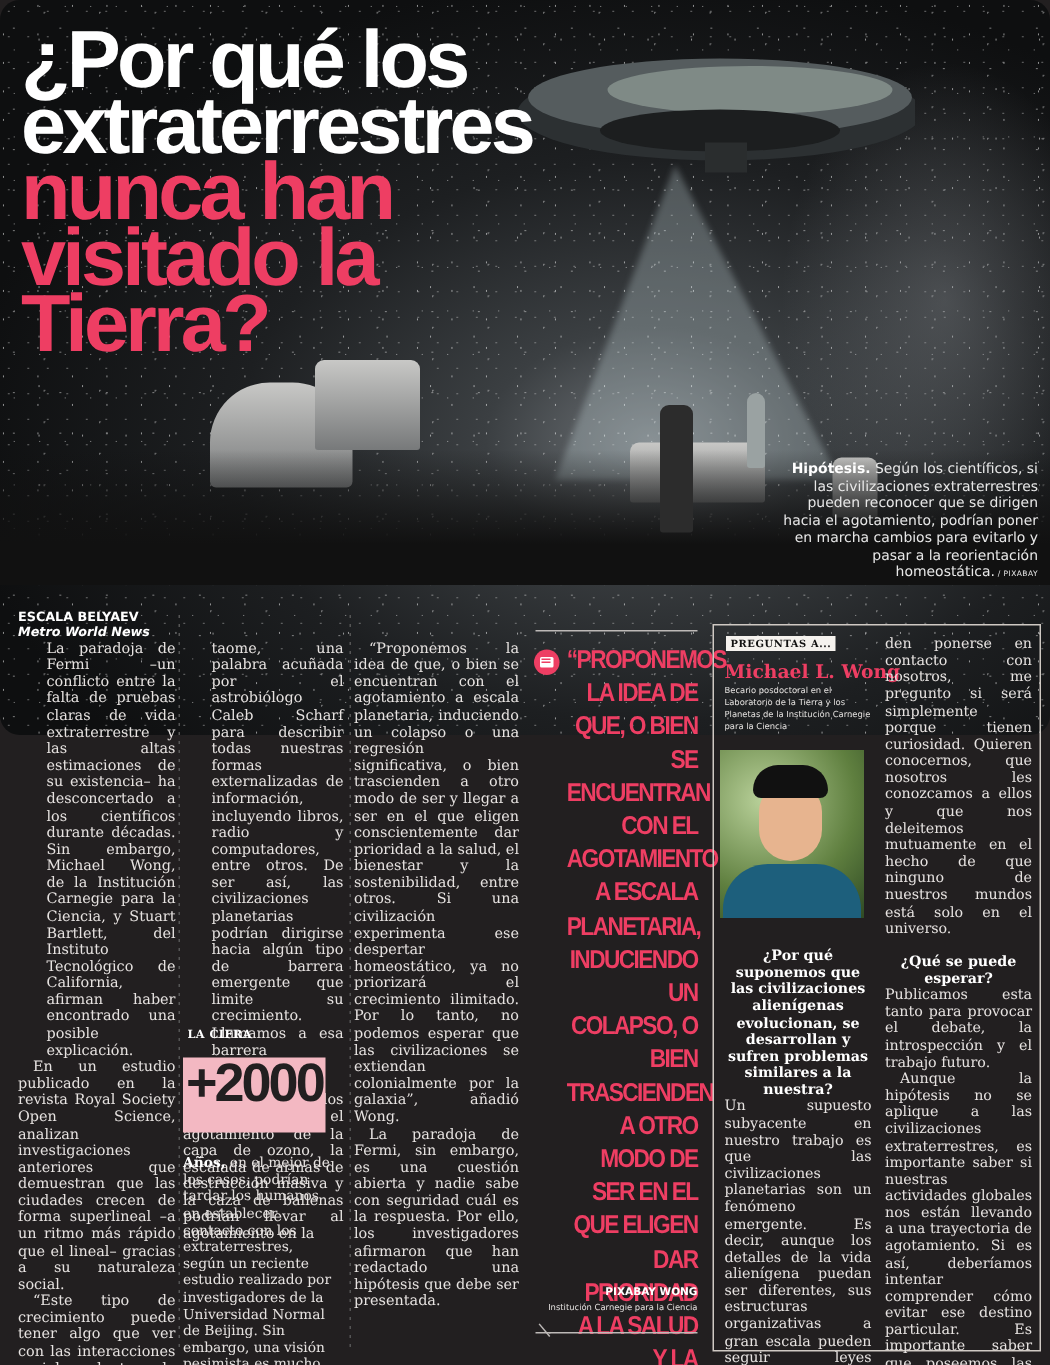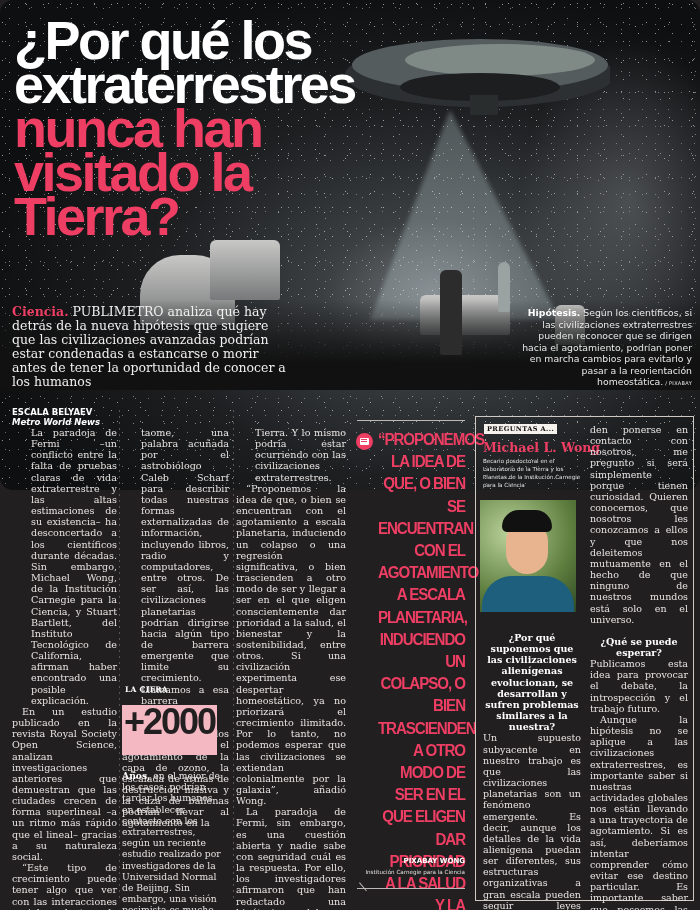--- a/index.html
+++ b/index.html
@@ -114,23 +114,20 @@
   <div class="figure" style="left:498px;top:262px;width:12px;height:50px;background:#9aa2a2;"></div>
 
   <h1 class="headline">
     <span class="w">¿Por qué los</span>
     <span class="w">extraterrestres</span>
     <span class="r">nunca han</span>
     <span class="r">visitado la</span>
     <span class="r">Tierra?</span>
   </h1>
 
-  <p class="dek">
-    <span class="lbl">Ciencia.</span><span> PUBLIMETRO analiza qué hay detrás de la nueva hipótesis que sugiere que las civilizaciones avanzadas podrían estar condenadas a estancarse o morir antes de tener la oportunidad de conocer a los humanos</span>
-  </p>
 
   <p class="caption">
     <span class="lbl">Hipótesis.</span><span> Según los científicos, si las civilizaciones extraterrestres pueden reconocer que se dirigen hacia el agotamiento, podrían poner en marcha cambios para evitarlo y pasar a la reorientación homeostática.</span><span class="credit"> / PIXABAY</span>
   </p>
 </section>
 
 <div class="col" style="left:12px;width:105px;">
   <div class="byline">ESCALA BELYAEV</div>
   <div class="byline sub">Metro World News</div>
   <p class="first">La paradoja de Fermi –un conflicto entre la falta de pruebas claras de vida extraterrestre y las altas estimaciones de su existencia– ha desconcertado a los científicos durante décadas. Sin embargo, Michael Wong, de la Institución Carnegie para la Ciencia, y Stuart Bartlett, del Instituto Tecnológico de California, afirman haber encontrado una posible explicación.</p>
@@ -145,21 +142,20 @@
 </div>
 <div class="rule-v" style="left:233px;"></div>
 
 <div class="cifra-label">LA CIFRA</div>
 <div class="cifra-num">+2000</div>
 <p class="cifra-text">
   <b>Años,</b><span> en el mejor de los casos, podrían tardar los humanos en establecer contacto con los extraterrestres, según un reciente estudio realizado por investigadores de la Universidad Normal de Beijing. Sin embargo, una visión pesimista es mucho más larga: 400.000 años</span>
 </p>
 
 <div class="col" style="left:236px;width:110px;top:427px;">
-  <p class="first">Tierra. Y lo mismo podría estar ocurriendo con las civilizaciones extraterrestres.</p>
   <p>“Proponemos la idea de que, o bien se encuentran con el agotamiento a escala planetaria, induciendo un colapso o una regresión significativa, o bien trascienden a otro modo de ser y llegar a ser en el que eligen conscientemente dar prioridad a la salud, el bienestar y la sostenibilidad, entre otros. Si una civilización experimenta ese despertar homeostático, ya no priorizará el crecimiento ilimitado. Por lo tanto, no podemos esperar que las civilizaciones se extiendan colonialmente por la galaxia”, añadió Wong.</p>
   <p>La paradoja de Fermi, sin embargo, es una cuestión abierta y nadie sabe con seguridad cuál es la respuesta. Por ello, los investigadores afirmaron que han redactado una hipótesis que debe ser presentada.</p>
 
 </div>
 
 <div class="quote-rule-top"></div>
 <div class="quote-icon"></div>
 <div class="quote-text">“PROPONEMOS LA IDEA DE QUE, O BIEN SE ENCUENTRAN CON EL AGOTAMIENTO A ESCALA PLANETARIA, INDUCIENDO UN COLAPSO, O BIEN TRASCIENDEN A OTRO MODO DE SER EN EL QUE ELIGEN DAR PRIORIDAD A LA SALUD Y LA SOSTENIBILIDAD, ENTRE OTROS”</div>
 <div class="quote-author">PIXABAY WONG</div>
 <div class="quote-inst">Institución Carnegie para la Ciencia</div>
@@ -179,16 +175,16 @@
 
 <div class="int-col" style="left:483px;top:632px;width:98px;">
   <span class="q">¿Por qué suponemos que las civilizaciones alienígenas evolucionan, se desarrollan y sufren problemas similares a la nuestra?</span>
   <p class="first">Un supuesto subyacente en nuestro trabajo es que las civilizaciones planetarias son un fenómeno emergente. Es decir, aunque los detalles de la vida alienígena puedan ser diferentes, sus estructuras organizativas a gran escala pueden seguir leyes similares.</p>
 
 </div>
 
 <div class="int-col" style="left:590px;top:424px;width:98px;">
   <p class="first">den ponerse en contacto con nosotros, me pregunto si será simplemente porque tienen curiosidad. Quieren conocernos, que nosotros les conozcamos a ellos y que nos deleitemos mutuamente en el hecho de que ninguno de nuestros mundos está solo en el universo.</p>
   <span class="q" style="margin-top:11px;">¿Qué se puede esperar?</span>
-  <p class="first">Publicamos esta idea para provocar el debate, la introspección y el trabajo futuro.</p>
+  <p class="first">Publicamos esta tanto para provocar el debate, la introspección y el trabajo futuro.</p>
   <p>Aunque la hipótesis no se aplique a las civilizaciones extraterrestres, es importante saber si nuestras actividades globales nos están llevando a una trayectoria de agotamiento. Si es así, deberíamos intentar comprender cómo evitar ese destino particular. Es importante saber que poseemos las capacidades cognitivas para darnos cuenta de lo que estamos haciendo a nuestro mundo a escala planetaria –ninguna otra especie que conozcamos ha tenido esta capacidad– y por ello nos encontramos en un momento único de la historia.</p>
 
 </div>
 
 </body></html>

